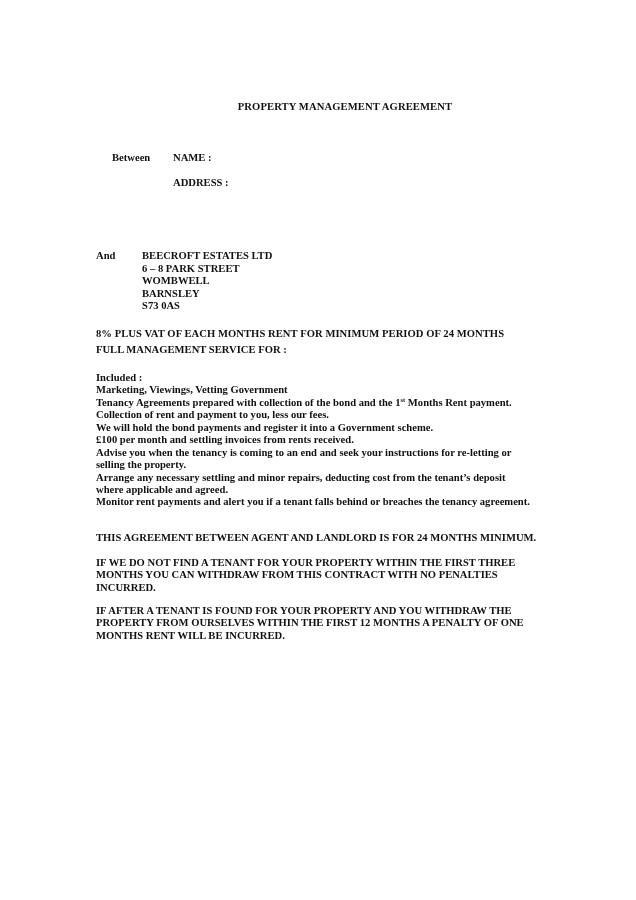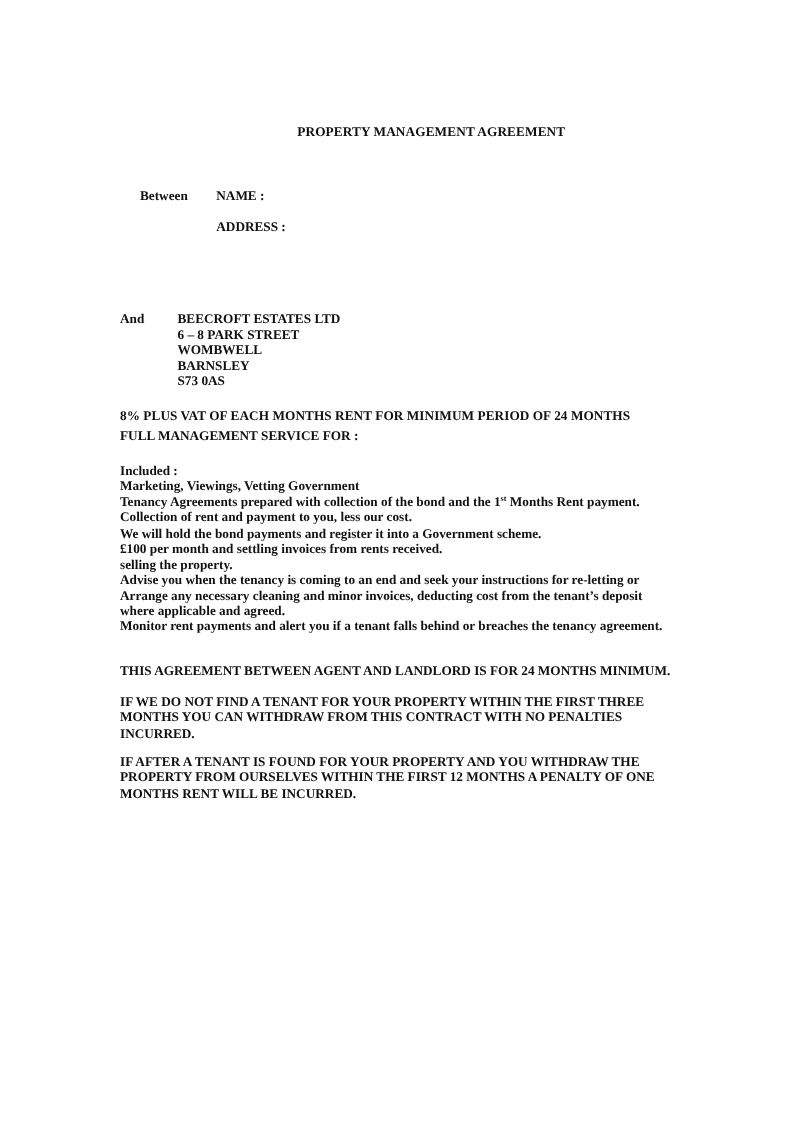--- a/index.html
+++ b/index.html
@@ -70,26 +70,26 @@
     <div>S73 0AS</div>
   </div>
 
   <div class="abs full-mgmt">FULL MANAGEMENT SERVICE FOR :</div>
   <div class="abs fee-line">8% PLUS VAT OF EACH MONTHS RENT FOR MINIMUM PERIOD OF 24 MONTHS</div>
 
   <div class="abs included">
     <div>Included :</div>
     <div>Marketing, Viewings, Vetting Government</div>
     <div><span>Tenancy Agreements prepared with collection of the bond and the 1</span><sup>st</sup><span> Months Rent payment.</span></div>
-    <div>Collection of rent and payment to you, less our cost.</div>
+    <div>Collection of rent and payment to you, less our fees.</div>
     <div>We will hold the bond payments and register it into a Government scheme.</div>
     <div>£100 per month and settling invoices from rents received.</div>
+    <div>Advise you when the tenancy is coming to an end and seek your instructions for re-letting or</div>
     <div>selling the property.</div>
-    <div>Advise you when the tenancy is coming to an end and seek your instructions for re-letting or</div>
-    <div>Arrange any necessary cleaning and minor invoices, deducting cost from the tenant’s deposit</div>
+    <div>Arrange any necessary settling and minor repairs, deducting cost from the tenant’s deposit</div>
     <div>where applicable and agreed.</div>
     <div>Monitor rent payments and alert you if a tenant falls behind or breaches the tenancy agreement.</div>
   </div>
 
   <div class="abs agreement-term">THIS AGREEMENT BETWEEN AGENT AND LANDLORD IS FOR 24 MONTHS MINIMUM.</div>
 
   <div class="abs clause-1">
     <div>IF WE DO NOT FIND A TENANT FOR YOUR PROPERTY WITHIN THE FIRST THREE</div>
     <div>MONTHS YOU CAN WITHDRAW FROM THIS CONTRACT WITH NO PENALTIES</div>
     <div>INCURRED.</div>

